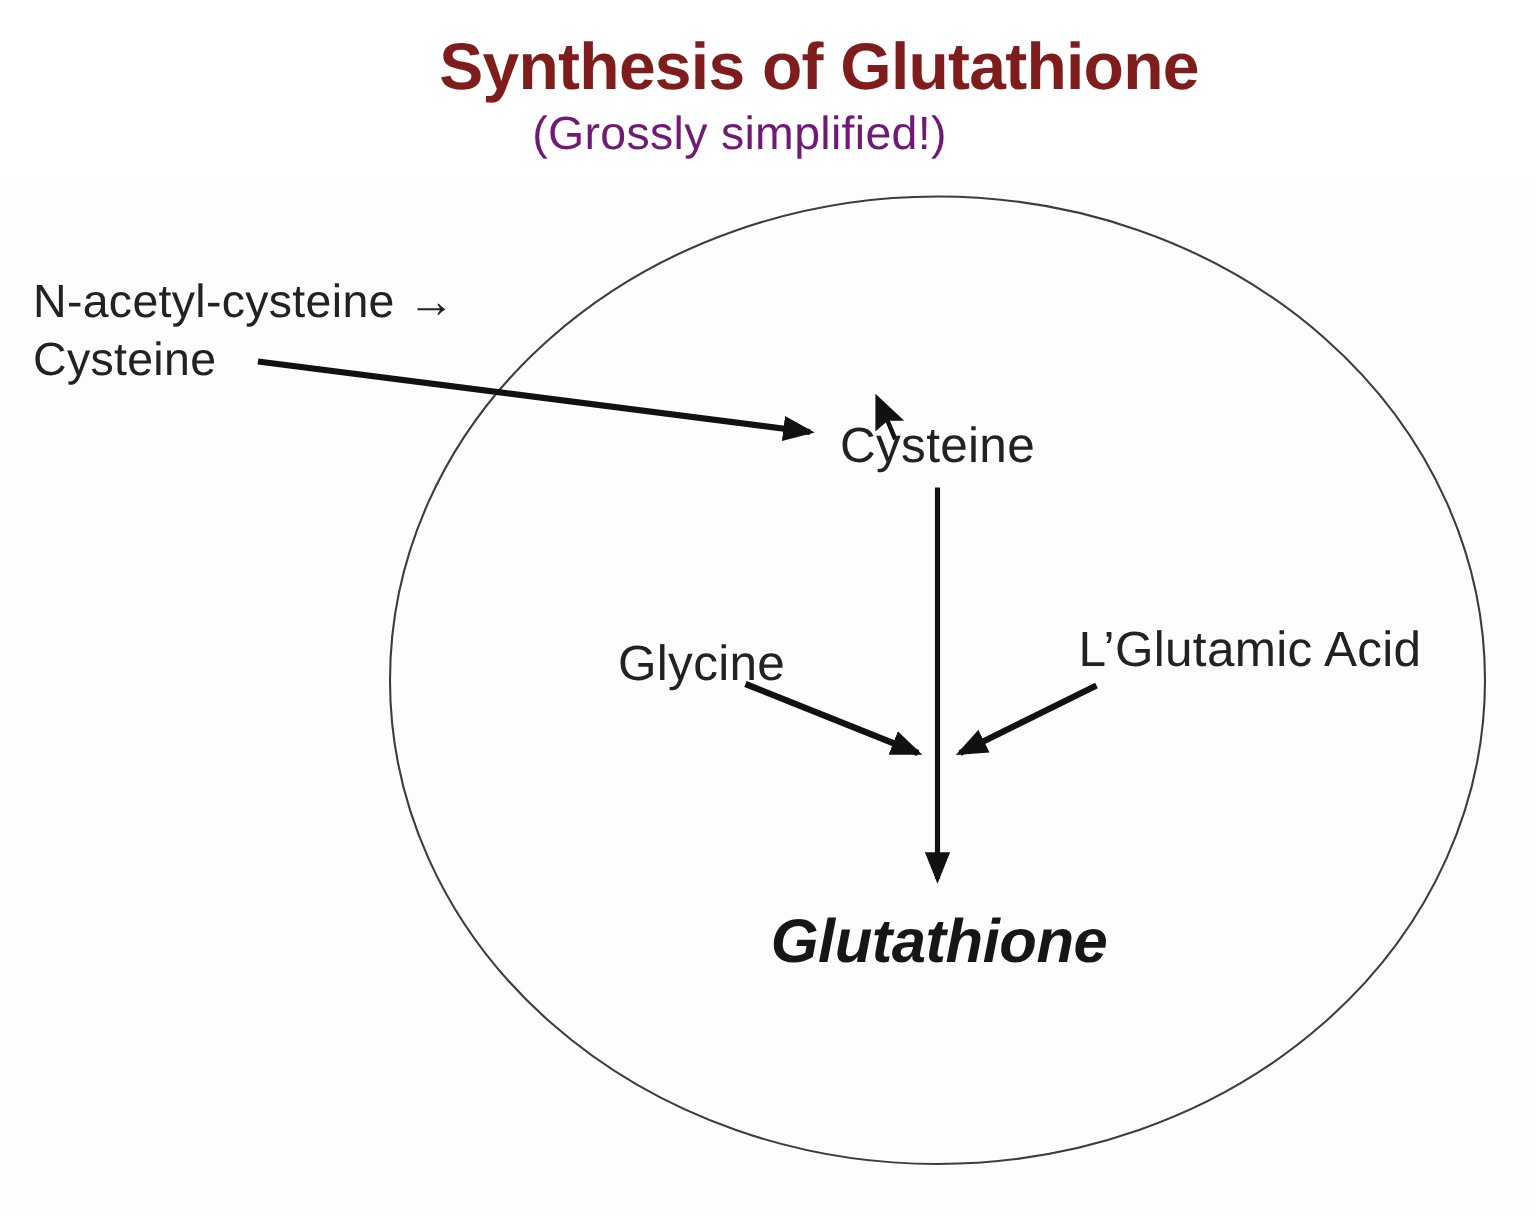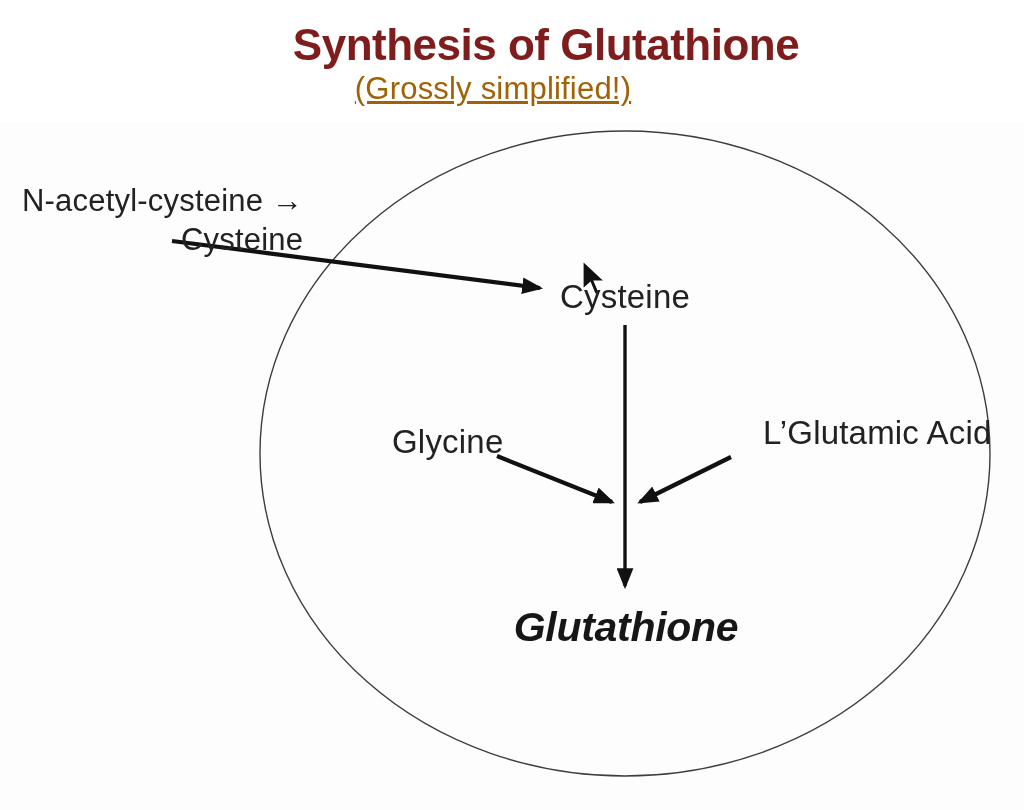--- a/index.html
+++ b/index.html
@@ -37,49 +37,47 @@
     color: #7f1d1d;
     letter-spacing: -0.5px;
     margin-left: 28px;
   }
   .page-subtitle {
     top: 71px;
     left: 493px;
     transform: translateX(-50%);
     font-size: 31px;
     font-weight: 400;
-    color: #a16207;
-    text-decoration: underline;
+    color: #701a75;
   }
   .nac-block {
     top: 181px;
     left: 22px;
     font-size: 31px;
     line-height: 39px;
-    text-align: right;
   }
   .cell-label {
     top: 434px;
     left: 157px;
     font-size: 31px;
   }
   .node-cysteine {
     top: 278px;
     left: 625px;
     transform: translateX(-50%);
     font-size: 33px;
   }
   .node-glycine {
     top: 423px;
-    left: 392px;
+    left: 412px;
     font-size: 33px;
   }
   .node-glutamic {
     top: 414px;
-    left: 763px;
+    left: 719px;
     font-size: 33px;
   }
   .node-glutathione {
     top: 604px;
     left: 626px;
     transform: translateX(-50%);
     font-size: 41px;
     font-weight: 700;
     color: #161616;
     letter-spacing: -0.3px;

